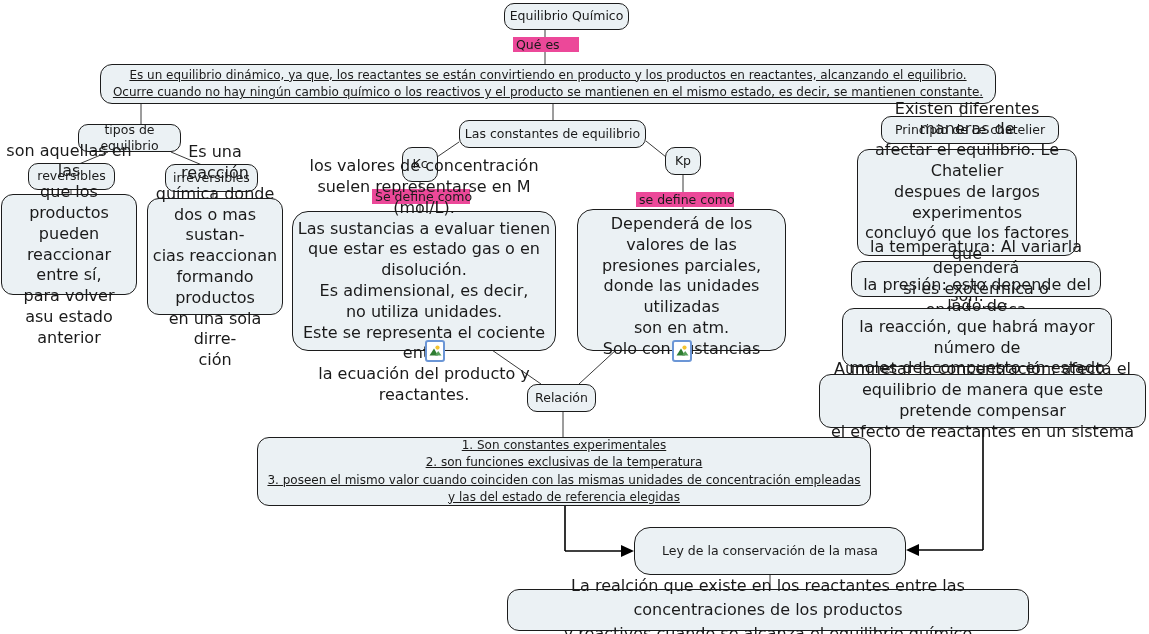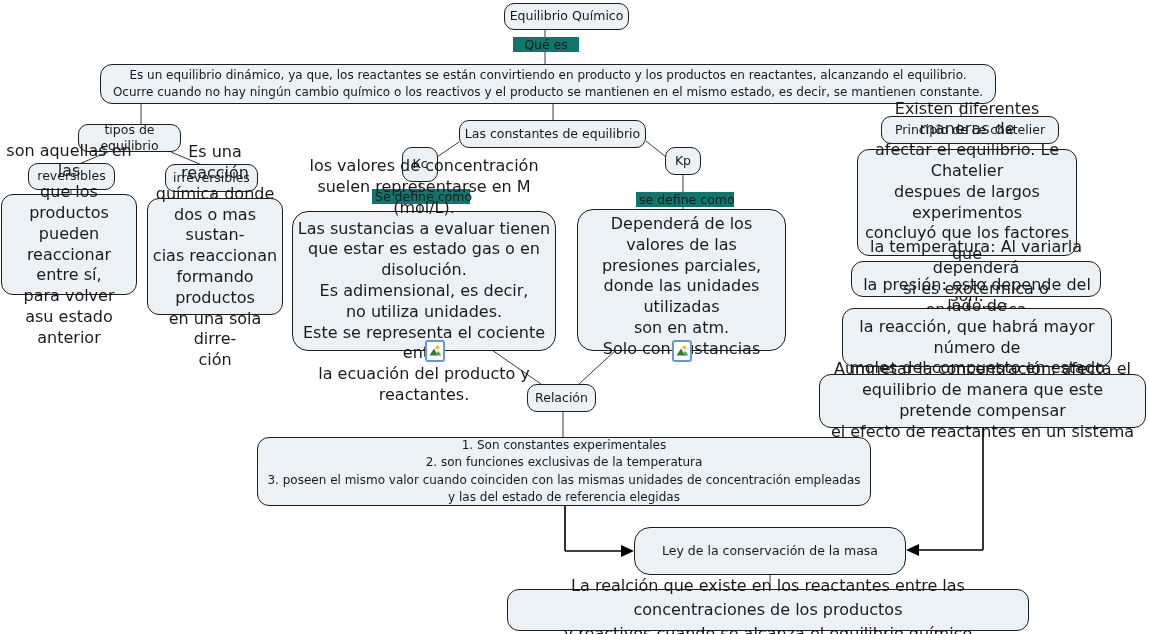--- a/index.html
+++ b/index.html
@@ -17,26 +17,26 @@
     border:1px solid #1c1c1c;
     display:flex; align-items:center; justify-content:center;
     text-align:center; white-space:pre-line;
     color:#1a1a1a; font-size:12.5px; line-height:1.3;
     padding:2px 4px;
   }
   .r10 { border-radius:10px; }
   .r12 { border-radius:12px; }
   .r14 { border-radius:16px; }
   .desc { font-size:16px; }
-  .wide { font-size:12px; line-height:1.45; }
+  .wide { font-size:12px; line-height:1.45;text-decoration:underline; }
   .small-font { font-size:16px; line-height:1.5; }
   .top-align { align-items:flex-start; padding-top:4px; }
   .label {
-    position:absolute; background:#0f766e; color:#1a1a1a;
-    font-size:12.5px; padding:0 3px; text-align:center; white-space:nowrap;
+    position:absolute; background:#ec4899; color:#1a1a1a;
+    font-size:12.5px; padding:0 3px; white-space:nowrap;
   }
   .attach-icon {
     position:absolute; left:50%; bottom:-11px; transform:translateX(-50%);
     width:20px; height:22px; box-sizing:border-box;
     background:#ffffff; border:2px solid #6b96d6; border-radius:3px;
     display:flex; align-items:center; justify-content:center;
   }
 </style>
 </head>
 <body>

